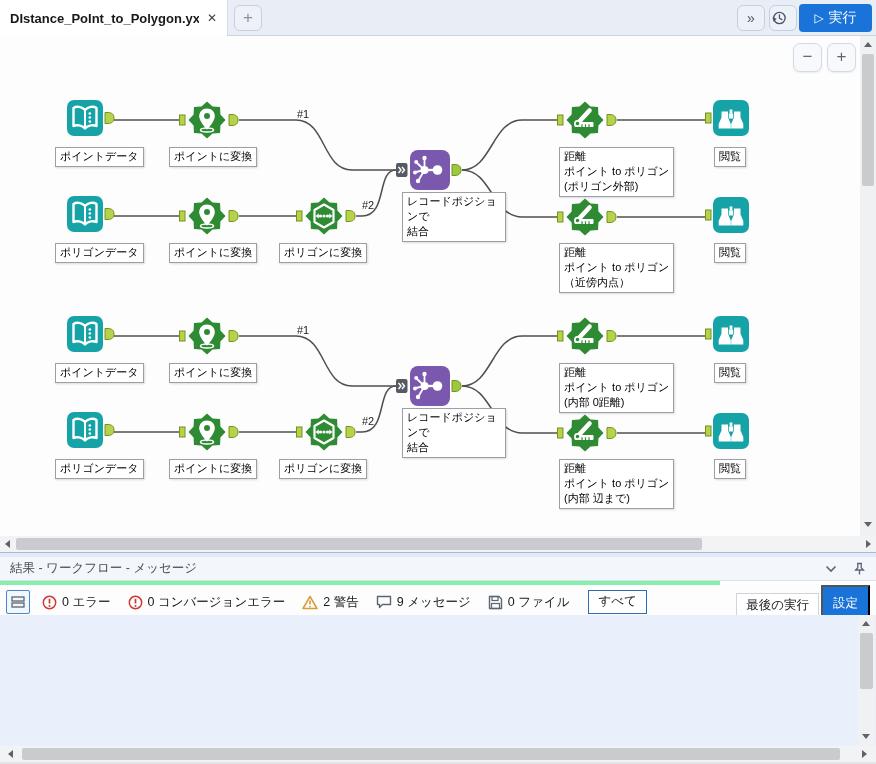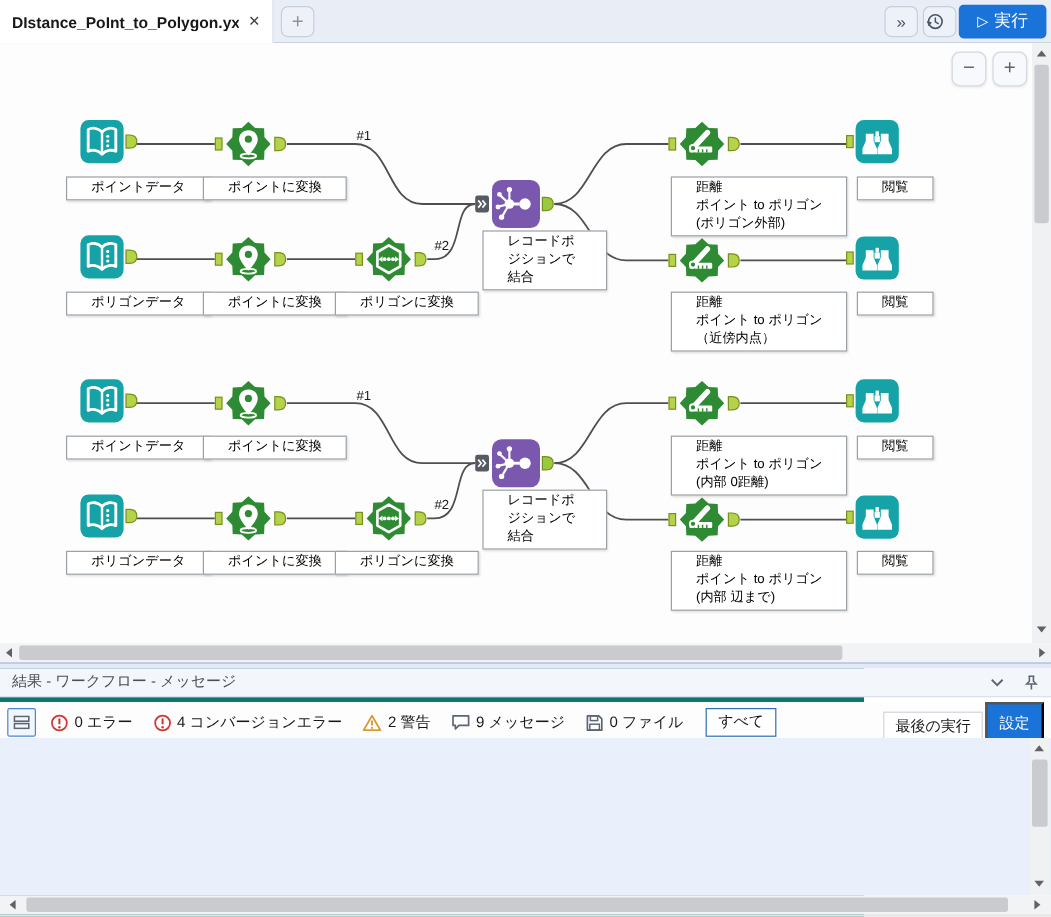--- a/index.html
+++ b/index.html
@@ -14,40 +14,40 @@
   .tab-new { position:absolute; left:234px; top:5px; width:28px; height:26px; border:1px solid #c7cfdc; border-radius:6px; background:#eef1f8; color:#8a93a3; font-size:17px; line-height:23px; text-align:center; }
   .tb-btn { position:absolute; top:5px; width:28px; height:26px; border:1px solid #c7cfdc; border-radius:6px; background:#edf1f8; color:#4b5565; text-align:center; line-height:24px; font-size:14px; }
   .tb-overflow { left:737px; }
   .tb-history { left:769px; padding-top:3px; }
   .run-btn { position:absolute; left:799px; top:4px; width:73px; height:28px; background:#1a73d8; border-radius:4px; color:#fff; font-size:14px; display:flex; align-items:center; justify-content:center; gap:5px; }
   .run-icon { font-size:12px; }
 
   
   .canvas { position:absolute; left:0; top:36px; width:876px; height:500px; background:#fdfdfe; overflow:hidden; }
   .flow-svg { position:absolute; left:0; top:0; }
-  .node-label { position:absolute; background:#fff; border:1px solid #9aa0a6; box-shadow:1px 1px 2px rgba(0,0,0,.14); font-size:11px; line-height:1.35; padding:1px 20px 2px; white-space:pre-line; color:#000; }
+  .node-label { position:absolute; background:#fff; border:1px solid #9aa0a6; box-shadow:1px 1px 2px rgba(0,0,0,.14); font-size:11px; line-height:1.35; padding:1px 4px 2px; white-space:pre-line; color:#000; }
   .wire-label { position:absolute; font-size:11px; color:#1c1c1c; }
   .zoombtn { position:absolute; top:7px; width:29px; height:29px; background:#f7f9fc; border:1px solid #d4d9e2; border-radius:7px; color:#5b6573; font-size:17px; line-height:26px; text-align:center; box-shadow:0 1px 2px rgba(0,0,0,.07); }
   .zoom-out { left:793px; } .zoom-in { left:827px; }
 
   
   .sb-track-v { position:absolute; background:#f0f1f3; }
   .sb-thumb { position:absolute; background:#c9cbcf; }
   .sb-arrow { position:absolute; width:0; height:0; }
   .arr-up   { border-left:4px solid transparent; border-right:4px solid transparent; border-bottom:5px solid #5f6368; }
   .arr-down { border-left:4px solid transparent; border-right:4px solid transparent; border-top:5px solid #5f6368; }
   .arr-left { border-top:4px solid transparent; border-bottom:4px solid transparent; border-right:5px solid #5f6368; }
   .arr-right{ border-top:4px solid transparent; border-bottom:4px solid transparent; border-left:5px solid #5f6368; }
   .canvas-hscroll { position:absolute; left:0; top:536px; width:876px; height:16px; background:#f2f3f5; }
   .canvas-hscroll .sb-thumb { left:16px; top:2px; width:686px; height:12px; border-radius:2px; }
 
   .splitter { position:absolute; left:0; top:552px; width:876px; height:5px; background:#e3e9f5; border-top:1px solid #a9b8d8; }
 
   
-  .results { position:absolute; left:0; top:557px; width:720px; height:207px; background:#0f766e; }
+  .results { position:absolute; left:0; top:557px; width:720px; height:207px; background:#86efac; }
   .res-header { position:absolute; left:0; top:0; width:876px; height:24px; background:#f3f6fb; border-bottom:1px solid #dbe1ea; display:flex; align-items:center; padding:0 10px; }
   .res-title { font-size:12.5px; color:#4a4f57; flex:1; }
   .res-hicon { margin-left:16px; color:#5b6573; display:flex; align-items:center; }
   .res-toolbar { position:absolute; left:0; top:28px; width:876px; height:34px; background:#fdfdfe; display:flex; align-items:center; padding:0 6px; }
   .msgview-btn { width:24px; height:24px; border:1px solid #4a85cf; border-radius:2px; background:#f2f7fd; display:flex; align-items:center; justify-content:center; margin-right:12px; }
   .counter { display:flex; align-items:center; gap:5px; margin-right:17px; font-size:12.5px; color:#17181a; white-space:nowrap; }
   .filter-all { border:1px solid #2d6db5; background:#fff; font-size:12.5px; padding:2px 9px 3px; color:#17181a; margin-left:2px; }
   .res-toolbar-right { margin-left:auto; display:flex; align-items:flex-end; }
   .last-run { border:1px solid #d0d5dd; background:#fff; font-size:12.5px; padding:3px 9px 4px; color:#17181a; white-space:nowrap; }
   .settings-btn { background:#1a73d8; color:#fff; font-size:12.5px; padding:8px 10px 5px; margin-left:2px; white-space:nowrap; }
@@ -302,21 +302,21 @@
       </svg>
       <span>0 エラー</span>
     </div>
 
     <div class="counter">
       <svg width="15" height="15" viewBox="0 0 15 15">
         <circle cx="7.5" cy="7.5" r="6.2" fill="none" stroke="#cc3b33" stroke-width="1.5"></circle>
         <line x1="7.5" y1="3.8" x2="7.5" y2="8.5" stroke="#cc3b33" stroke-width="1.7"></line>
         <circle cx="7.5" cy="11" r="1" fill="#cc3b33"></circle>
       </svg>
-      <span>4 コンバージョンエラー</span>
+      <span>0 コンバージョンエラー</span>
     </div>
 
     <div class="counter">
       <svg width="16" height="15" viewBox="0 0 16 15">
         <polygon points="8,1.5 15,13.5 1,13.5" fill="none" stroke="#d89c36" stroke-width="1.5" stroke-linejoin="round"></polygon>
         <line x1="8" y1="5.5" x2="8" y2="9.5" stroke="#d89c36" stroke-width="1.6"></line>
         <circle cx="8" cy="11.6" r="0.9" fill="#d89c36"></circle>
       </svg>
       <span>2 警告</span>
     </div>

